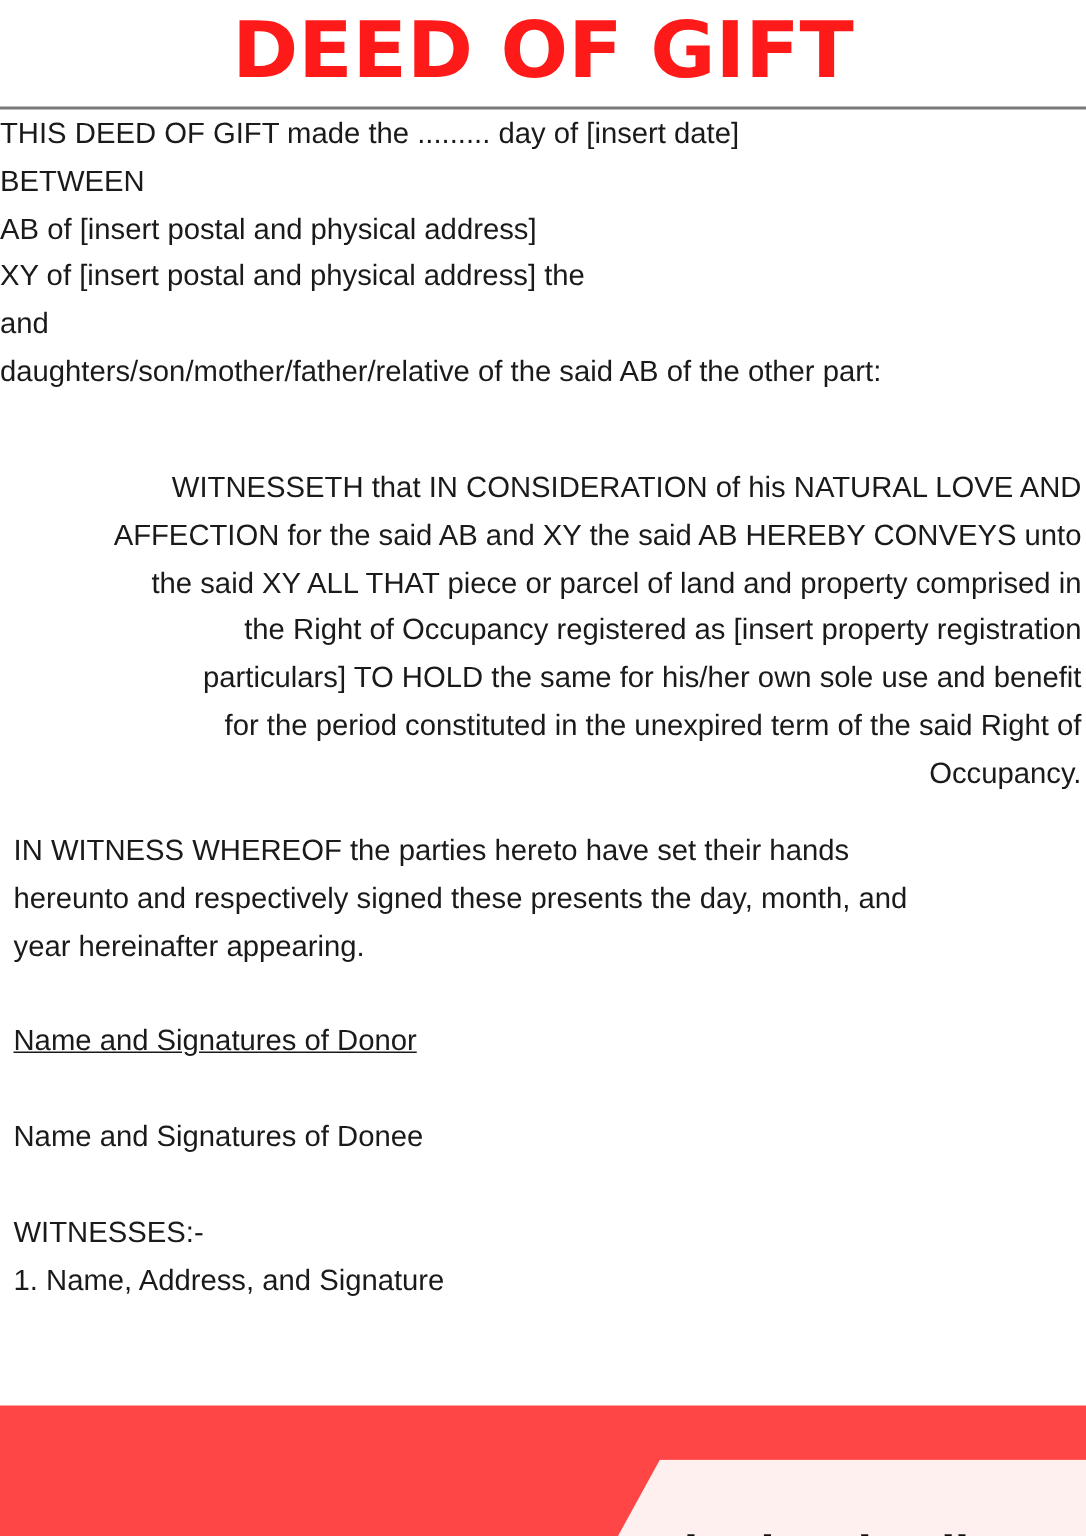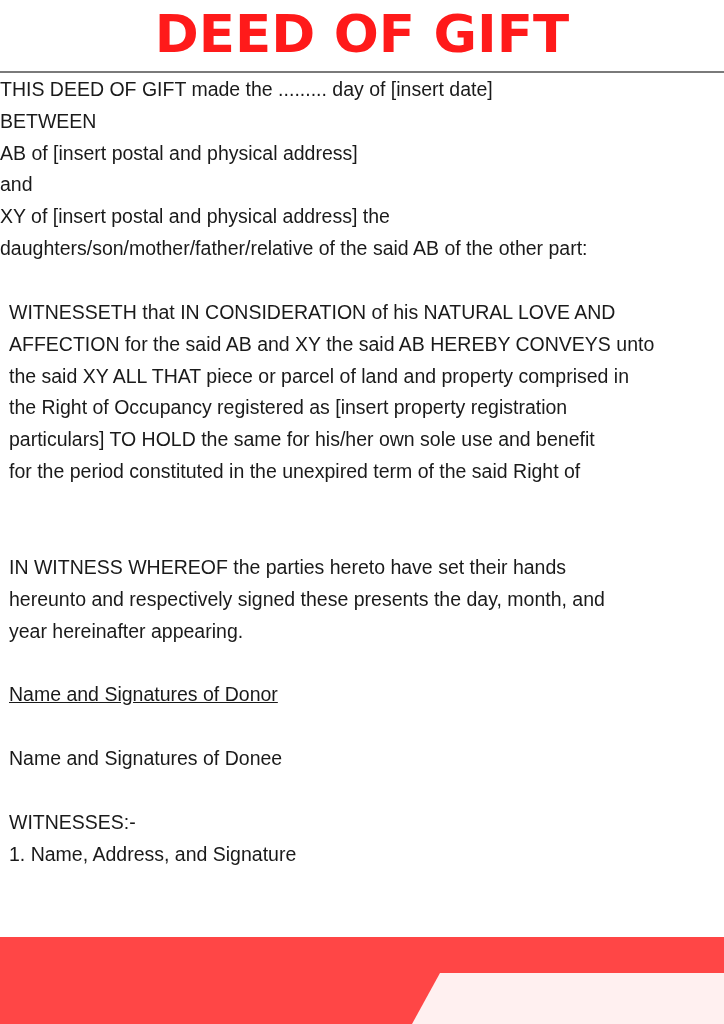--- a/index.html
+++ b/index.html
@@ -45,33 +45,34 @@
 <body>
 
 <div class="title">DEED OF GIFT</div>
 <div class="rule"></div>
 
 <div class="doc">
   <div class="center-block">
     <span class="line">THIS DEED OF GIFT made the ......... day of [insert date]</span>
     <span class="line">BETWEEN</span>
     <span class="line">AB of [insert postal and physical address]</span>
+    <span class="line">XY of [insert postal and physical address] the</span>
     <span class="line">and</span>
-    <span class="line">XY of [insert postal and physical address] the</span>
     <span class="line">daughters/son/mother/father/relative of the said AB of the other part:</span>
   </div>
 </div>
 
-<div class="para" style="top:297px;">
+<div class="para" style="top:310px;text-align:right;">
   <span class="line">WITNESSETH that IN CONSIDERATION of his NATURAL LOVE AND</span>
   <span class="line">AFFECTION for the said AB and XY the said AB HEREBY CONVEYS unto</span>
   <span class="line">the said XY ALL THAT piece or parcel of land and property comprised in</span>
   <span class="line">the Right of Occupancy registered as [insert property registration</span>
   <span class="line">particulars] TO HOLD the same for his/her own sole use and benefit</span>
   <span class="line">for the period constituted in the unexpired term of the said Right of</span>
+  <span class="line">Occupancy.</span>
 </div>
 
 <div class="para" style="top:552px;">
   <span class="line">IN WITNESS WHEREOF the parties hereto have set their hands</span>
   <span class="line">hereunto and respectively signed these presents the day, month, and</span>
   <span class="line">year hereinafter appearing.</span>
 </div>
 
 <div class="para" style="top:679px;text-decoration:underline;">
   <span class="line">Name and Signatures of Donor</span>

